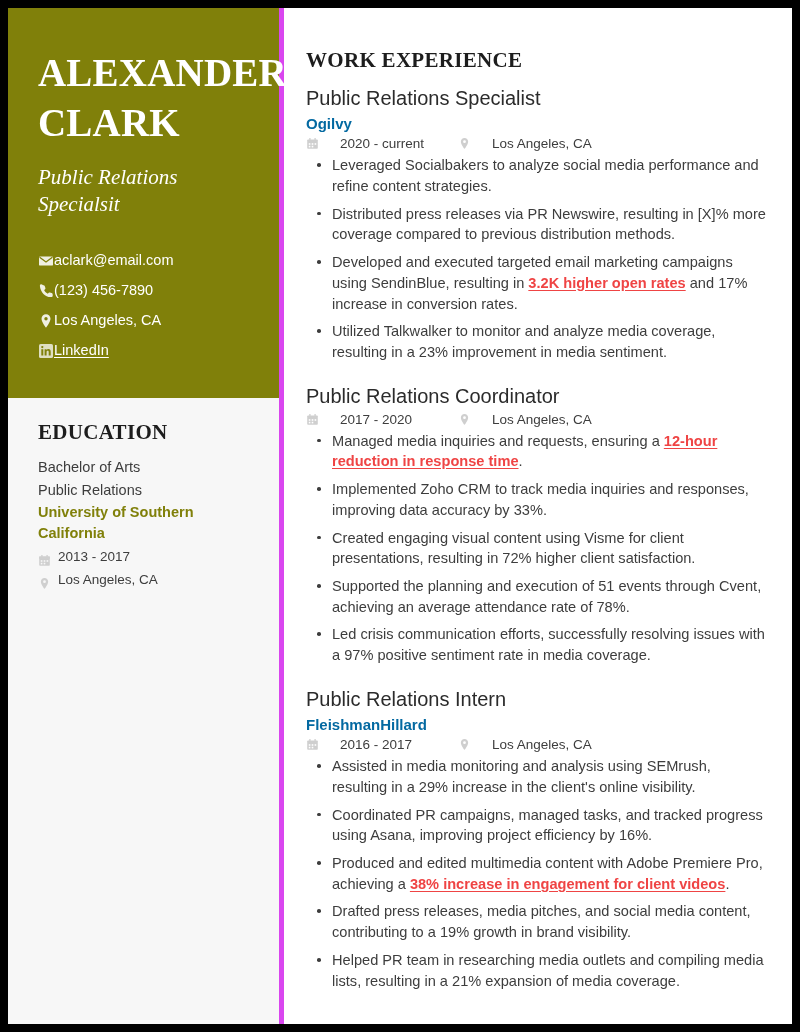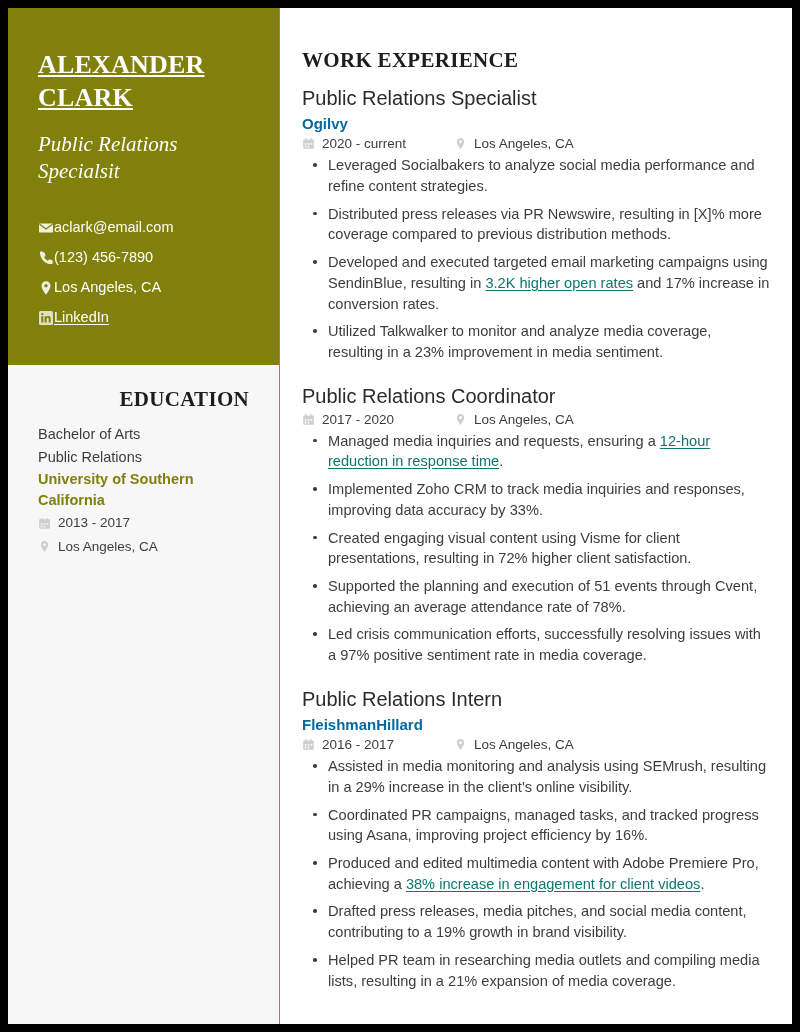--- a/index.html
+++ b/index.html
@@ -33,24 +33,23 @@
   .sidebar-accent {
     background: #80800a;
     padding: 40px 30px 28px 30px;
     min-height: 312px;
   }
 
   .name-block {
     color: #ffffff;
     font-family: "Liberation Serif", serif;
     font-weight: bold;
-    font-size: 26px;
+    font-size: 39px;
     line-height: 1.28;
     letter-spacing: 0.2px;
-    text-decoration: underline;
   }
   .name-line { display: block; }
 
   .job-title-block {
     color: #ffffff;
     font-family: "Liberation Serif", serif;
     font-style: italic;
     font-size: 21px;
     line-height: 1.3;
     margin-top: 16px;
@@ -88,38 +87,37 @@
   
   .sidebar-body { padding: 22px 30px 0 30px; }
 
   .sb-heading {
     font-family: "Liberation Serif", serif;
     font-weight: bold;
     font-size: 21px;
     color: #1d1d1d;
     letter-spacing: 0.3px;
     margin-bottom: 11px;
-    text-align: right;
   }
 
   .edu-line {
     font-size: 14.5px;
     color: #3d3d3d;
     line-height: 1.55;
   }
   .edu-school {
     font-size: 14.5px;
     font-weight: bold;
     color: #80800a;
     line-height: 1.42;
     margin-top: 1px;
   }
   .meta-row {
     display: flex;
-    align-items: center;
+    align-items: flex-end;
     gap: 7px;
     font-size: 13.5px;
     color: #3d3d3d;
     line-height: 1.5;
     margin-top: 3px;
   }
   .meta-row .ico {
     width: 13px;
     height: 13px;
     flex: 0 0 13px;
@@ -153,21 +151,21 @@
     height: 3.6px;
     border-radius: 50%;
     background: #3d3d3d;
   }
 
   
   .main {
     flex: 1 1 auto;
     background: #ffffff;
     padding: 40px 22px 0 22px;
-    border-left: 1px solid #d946ef;
+    border-left: 5px solid #d946ef;
   }
 
   .main-heading {
     font-family: "Liberation Serif", serif;
     font-weight: bold;
     font-size: 21px;
     color: #1d1d1d;
     letter-spacing: 0.3px;
     margin-bottom: 12px;
   }
@@ -193,21 +191,21 @@
     display: flex;
     align-items: center;
     gap: 0;
     font-size: 13.5px;
     color: #3d3d3d;
     margin-bottom: 4px;
   }
   .job-meta .meta-cell {
     display: flex;
     align-items: center;
-    gap: 7px;
+    gap: 21px;
     text-align: center;
   }
   .job-meta .meta-cell.date { min-width: 152px; }
   .job-meta .ico {
     width: 13px;
     height: 13px;
     flex: 0 0 13px;
     display: inline-flex;
     align-items: center;
     justify-content: center;
@@ -228,22 +226,22 @@
     content: "";
     position: absolute;
     left: 11px;
     top: 8px;
     width: 3.6px;
     height: 3.6px;
     border-radius: 50%;
     background: #3d3d3d;
   }
   .bullet b {
-    font-weight: normal;
-    color: #0f766e;
+    font-weight: bold;
+    color: #ef4444;
     text-decoration: underline;
     text-underline-offset: 2px;
   }
 </style>
 </head>
 <body>
 
 <div id="page">
 
   <aside class="sidebar">

